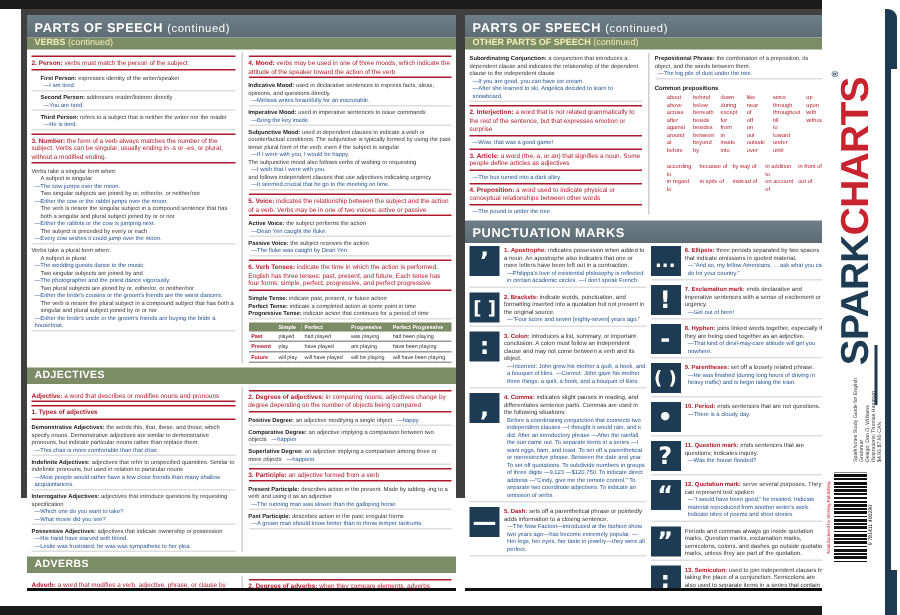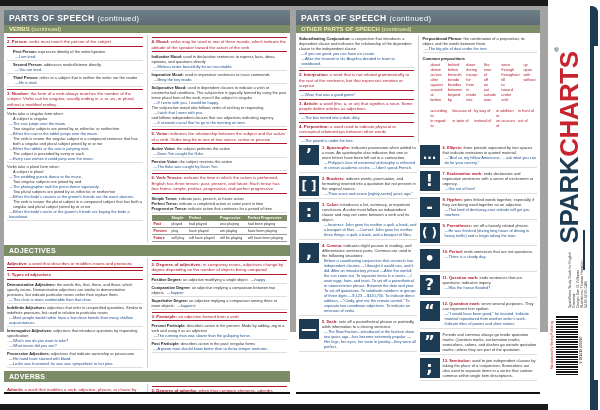--- a/index.html
+++ b/index.html
@@ -1,20 +1,20 @@
 <!DOCTYPE html>
 <html><head>
 <meta charset="utf-8">
 <style>
   * { box-sizing: border-box; margin: 0; padding: 0; }
   html, body { width: 600px; height: 410px; overflow: hidden; background: #ffffff; }
   body { font-family: "Liberation Sans", sans-serif; color: #222; position: relative; }
   .frame-top { position: absolute; left: 0; top: 0; width: 600px; height: 6px; background: #1a1a1a; }
   .frame-bottom { position: absolute; left: 0; top: 404px; width: 580px; height: 6px; background: #1a1a1a; }
-  .sheet { position: absolute; top: 6px; left: 0; width: 580px; height: 326px; background: #a3a3a3; }
+  .sheet { position: absolute; top: 6px; left: 14px; width: 580px; height: 326px; background: #404040; }
   .page { position: absolute; top: 4px; height: 384px; background: #fff; overflow: hidden; }
   .page.left { left: 4px; width: 286px; }
   .page.right { left: 296px; width: 244px; }
   .page-bottom-rule { position: absolute; bottom: 0; left: 0; right: 0; height: 2px; background: #111; }
 
   .hdr { background: linear-gradient(#6f7f88, #5c6b74); color: #fff; padding: 3px 5px 2px 5px; }
   .hdr .t { font-size: 8.5px; font-weight: bold; letter-spacing: 0.4px; }
   .hdr .t .cont { font-weight: normal; font-size: 7.5px; }
   .subhdr { background: #7c8c66; color: #f3f0b8; font-size: 6px; font-weight: bold; padding: 1px 5px; }
   .subhdr .cont { font-weight: normal; }
@@ -277,20 +277,23 @@
             <span>in front of</span>
           <span>in regard to</span>
             <span>in spite of</span>
             <span>instead of</span>
             <span>on account of</span>
             <span>out of</span>
         </div>
       </div>
     </div>
 
+    <div class="hdr" style="margin-top:4px">
+      <div class="t">PUNCTUATION MARKS</div>
+    </div>
 
     <div class="punc-wrap">
       <div class="punc-col">
         <div class="punc">
           <div class="glyph">’</div>
           <div class="txt">
               <div class="h"><b>1.</b> <b>Apostrophe:</b> <span>indicates possession when added to a noun. An apostrophe also indicates that one or more letters have been left out in a contraction.</span></div>
               <div class="ex">—Philippa's love of existential philosophy is reflected in certain academic circles. —I don't speak French.</div>
             </div>
         </div>

